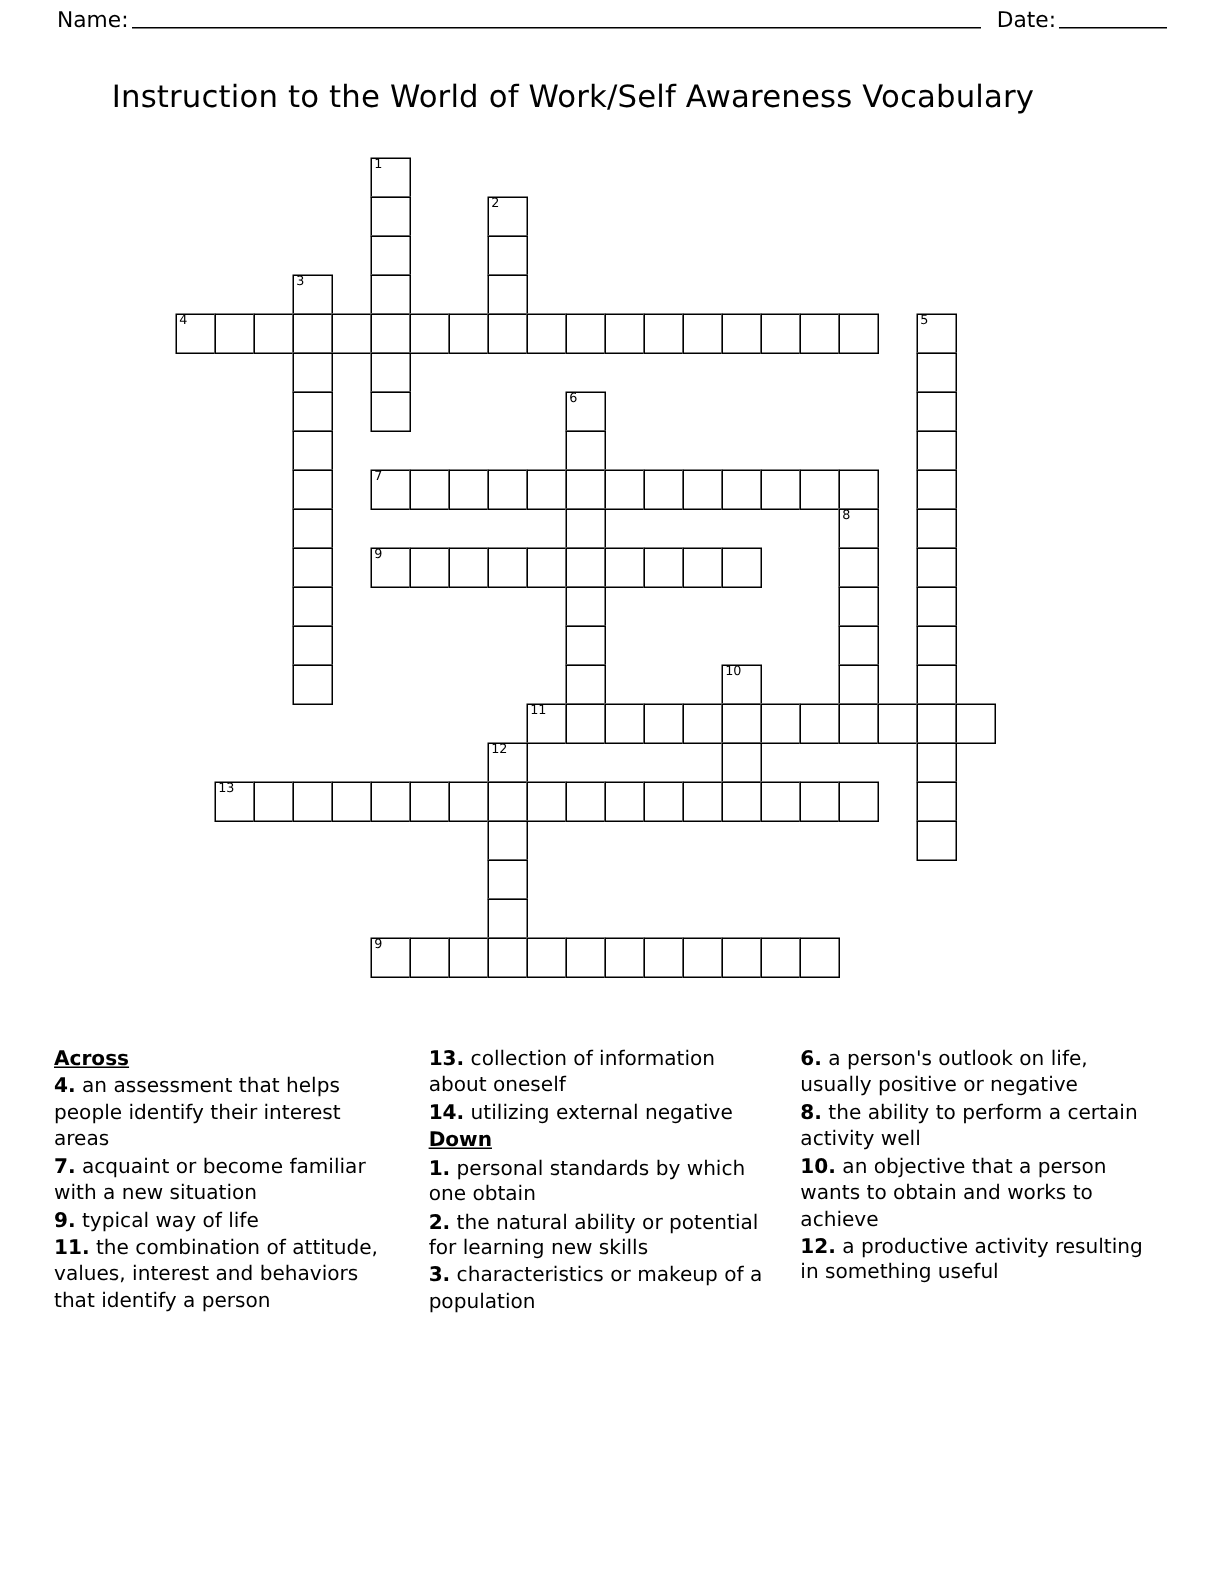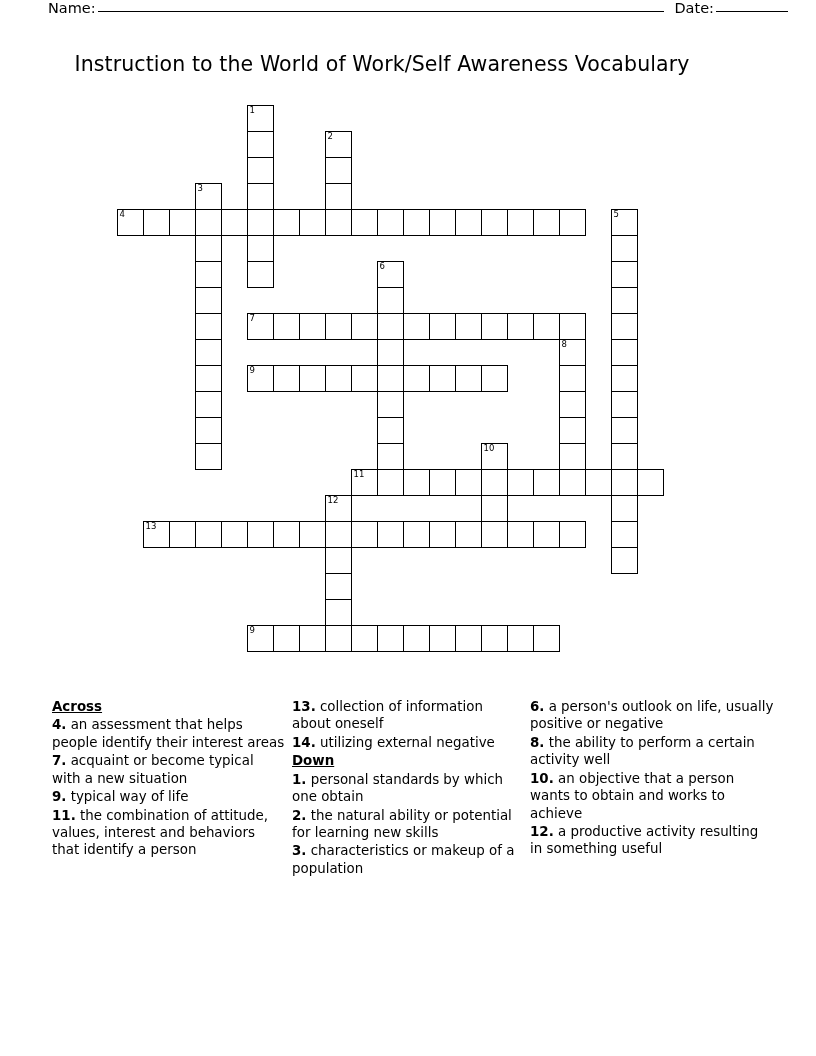--- a/index.html
+++ b/index.html
@@ -21,23 +21,22 @@
     height: 1056px;
   }
   
   .header-row {
     position: absolute;
     left: 38px;
     top: 0px;
     width: 740px;
     height: 28px;
     display: flex;
-    align-items: flex-start;
+    align-items: center;
     font-size: 14.5px;
-    margin-left: 10px;
   }
   .hdr-name-label { white-space: pre; }
   .hdr-rule {
     flex: 1 1 auto;
     border-bottom: 1px solid #000;
     margin: 0 2px 3px 2px;
     height: 11px;
   }
   .hdr-date-label { white-space: pre; padding-left: 8px; }
   .hdr-date-rule {
@@ -77,25 +76,25 @@
     left: 1.5px;
     top: -0.5px;
     font-size: 8.5px;
     line-height: 9px;
     font-family: "DejaVu Sans", sans-serif;
   }
 
   
   .clues {
     position: absolute;
-    left: 52px;
+    left: 36px;
     top: 698px;
     width: 740px;
     display: flex;
-    gap: 0px;
+    gap: 17px;
     font-size: 13.4px;
     line-height: 1.30;
   }
   .clue-col {
     width: 240px;
     padding-right: 6px;
     box-sizing: border-box;
   }
   .clue-col.mid { width: 238px; }
   .clue-col.right { width: 250px; }
@@ -281,21 +280,21 @@
       <div class="cell" style="left: 455px; top: 520px;"></div>
       <div class="cell" style="left: 481px; top: 520px;"></div>
       <div class="cell" style="left: 507px; top: 520px;"></div>
       <div class="cell" style="left: 533px; top: 520px;"></div>
     </div>
 
   <div class="clues">
     <div class="clue-col left">
       <span class="section-head">Across</span>
       <p class="clue"><b>4.</b><span> an assessment that helps people identify their interest areas</span></p>
-      <p class="clue"><b>7.</b><span> acquaint or become typical with a new situation</span></p>
+      <p class="clue"><b>7.</b><span> acquaint or become familiar with a new situation</span></p>
       <p class="clue"><b>9.</b><span> typical way of life</span></p>
       <p class="clue"><b>11.</b><span> the combination of attitude, values, interest and behaviors that identify a person</span></p>
     </div>
 
     <div class="clue-col mid">
       <p class="clue"><b>13.</b><span> collection of information about oneself</span></p>
       <p class="clue"><b>14.</b><span> utilizing external negative</span></p>
       <span class="section-head">Down</span>
       <p class="clue"><b>1.</b><span> personal standards by which one obtain</span></p>
       <p class="clue"><b>2.</b><span> the natural ability or potential for learning new skills</span></p>

